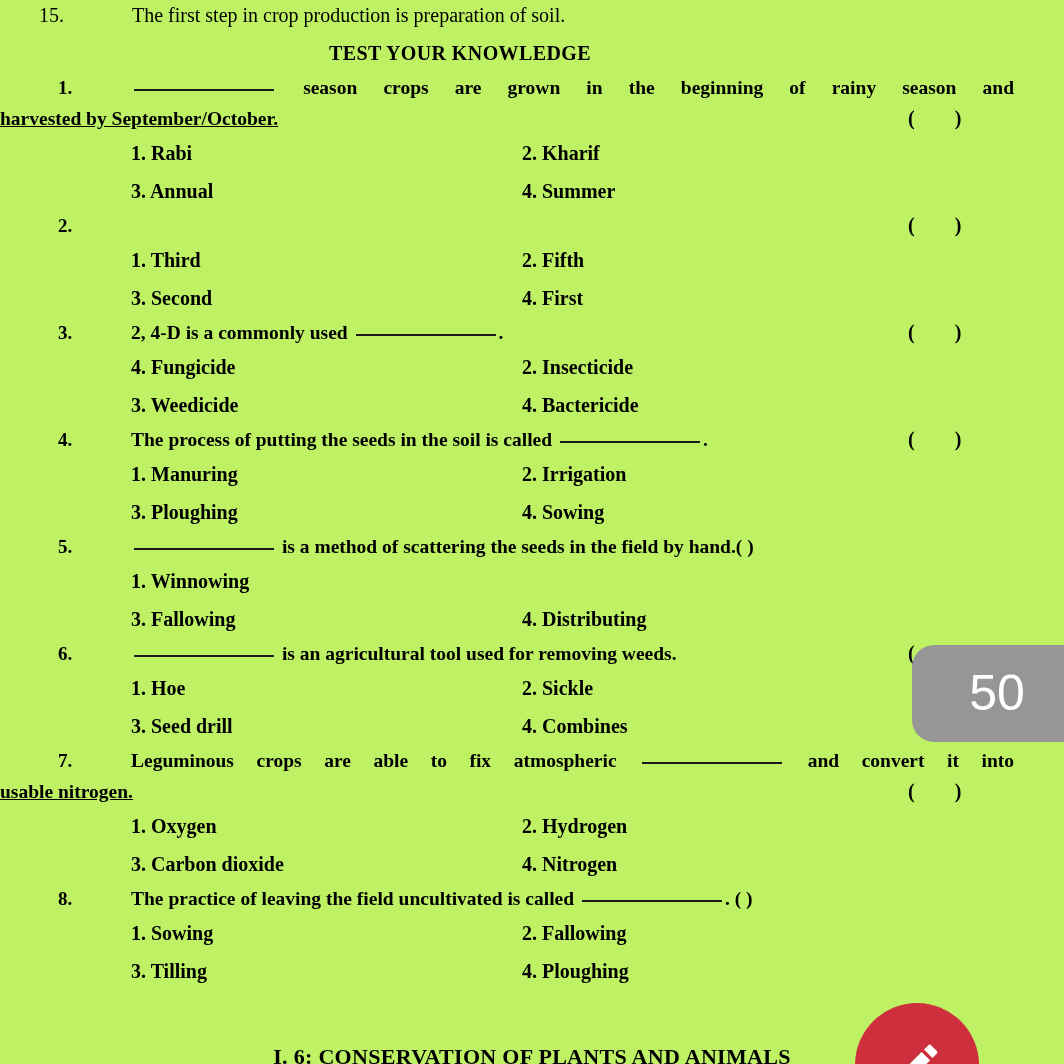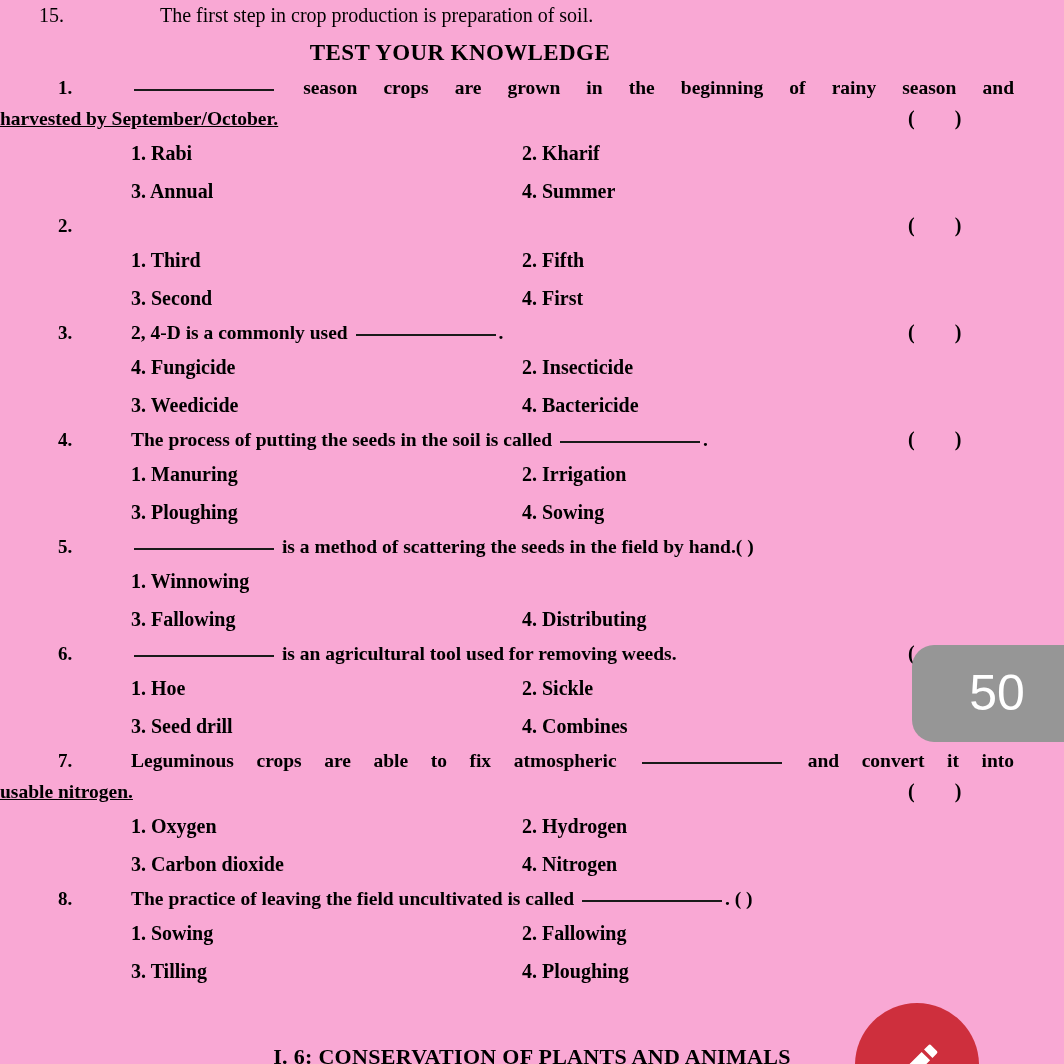--- a/index.html
+++ b/index.html
@@ -14,55 +14,55 @@
     position: relative;
     overflow: hidden;
     font-family: "Liberation Serif", "DejaVu Serif", serif;
     color: #000000;
   }
 
   
   #page-surface {
     position: absolute;
     inset: 0;
-    background: #f9a8d4;
+    background: #bef264;
   }
 
   
   .carry-line {
     position: absolute;
     left: 0; top: 0;
     width: 1064px;
     height: 34px;
     display: flex;
     align-items: flex-start;
   }
   .carry-num {
     width: 70px;
     text-align: right;
     padding-right: 6px;
     font-size: 20px;
     line-height: 30px;
   }
   .carry-text {
-    margin-left: 90px;
+    margin-left: 62px;
     font-size: 20px;
     line-height: 30px;
     text-align: right;
   }
 
   
   .section-heading {
     position: absolute;
     left: 0;
     top: 40px;
     width: 920px;
     text-align: center;
     font-weight: bold;
-    font-size: 23px;
+    font-size: 20px;
     letter-spacing: 0.4px;
     line-height: 26px;
   }
 
   
   #questions {
     position: absolute;
     left: 0;
     top: 72px;
     width: 1064px;

